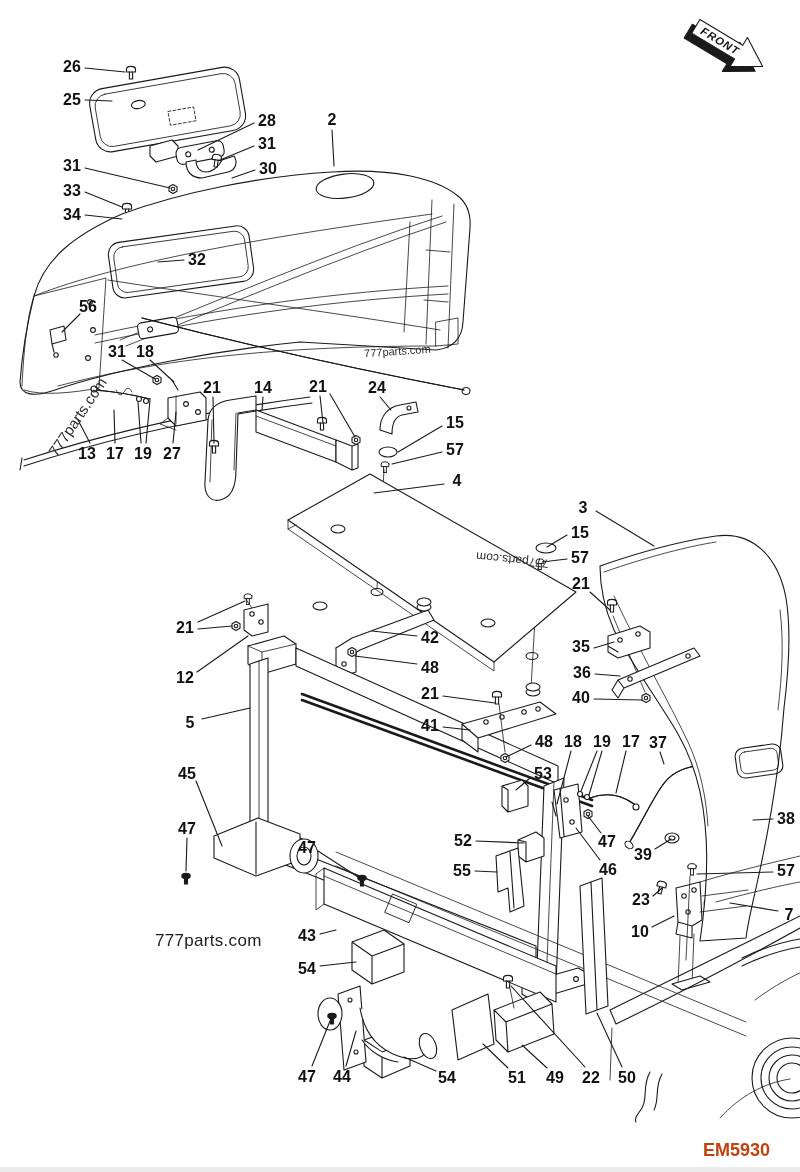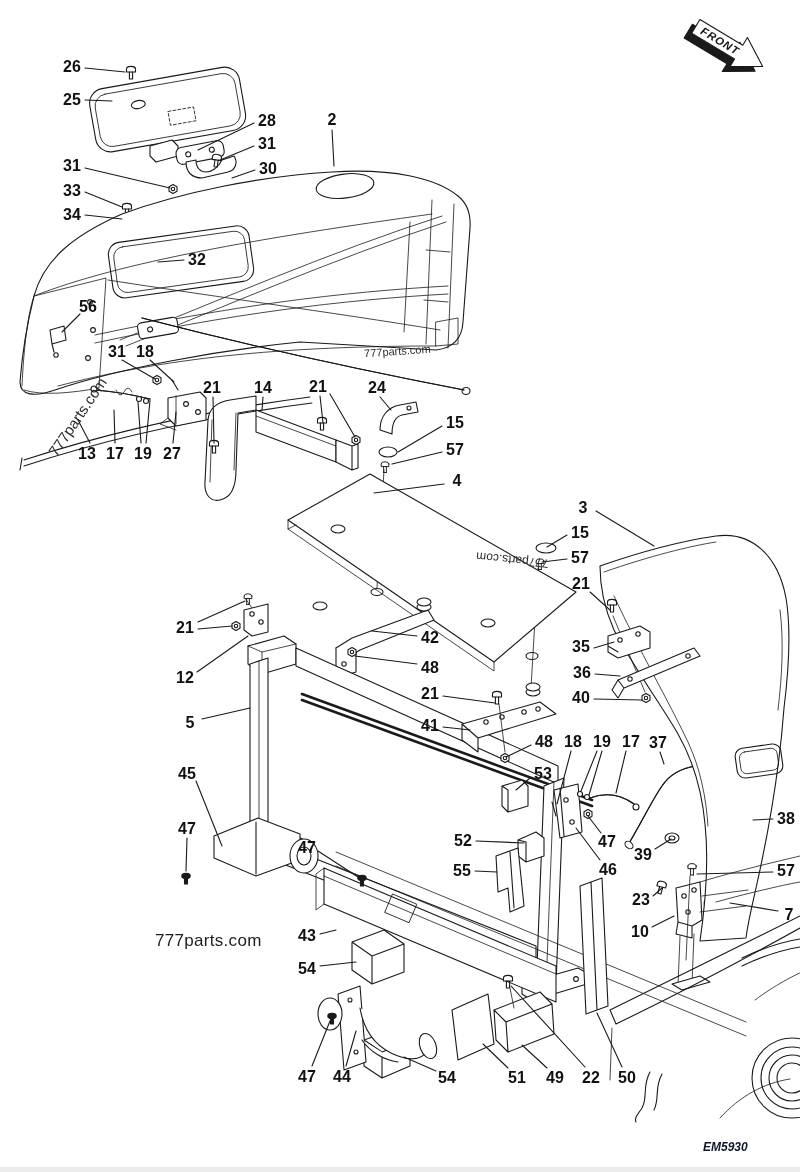--- a/index.html
+++ b/index.html
@@ -12,21 +12,21 @@
   .art .dark{fill:#1a1a1a;}
   .art .thick{stroke-width:2.6;}
   .art .thin{stroke-width:.8;}
   .callout{font:bold 16px "Liberation Sans",sans-serif;fill:#111;text-anchor:middle;}
   .leader{stroke:#151515;stroke-width:1;}
   .wm{position:absolute;color:#2b2b2b;white-space:nowrap;}
   .wm1{left:52px;top:446px;font-size:15px;transform:rotate(-56deg);transform-origin:0 50%;}
   .wm2{left:364px;top:345px;font-size:11px;transform:rotate(-4deg);}
   .wm3{left:476px;top:553px;font-size:12px;transform:rotate(186deg);}
   .wm4{left:155px;top:931px;font-size:17px;letter-spacing:.3px;color:#1d1d1d;}
-  .code{position:absolute;left:703px;top:1140px;font-size:12px;font-weight:bold;color:#0f172a;font-style:italic;}
+  .code{position:absolute;left:703px;top:1140px;font-size:18px;font-weight:bold;color:#c2410c;}
   .front-text{font:bold italic 11px "Liberation Sans",sans-serif;fill:#111;letter-spacing:1px;}
   .bottom-strip{position:absolute;left:0;bottom:0;width:800px;height:5px;background:#ebebeb;}
 </style>
 </head>
 <body>
 
 <div class="canvas">
 
   <svg class="art" width="800" height="1172" viewBox="0 0 800 1172">
     <defs>

